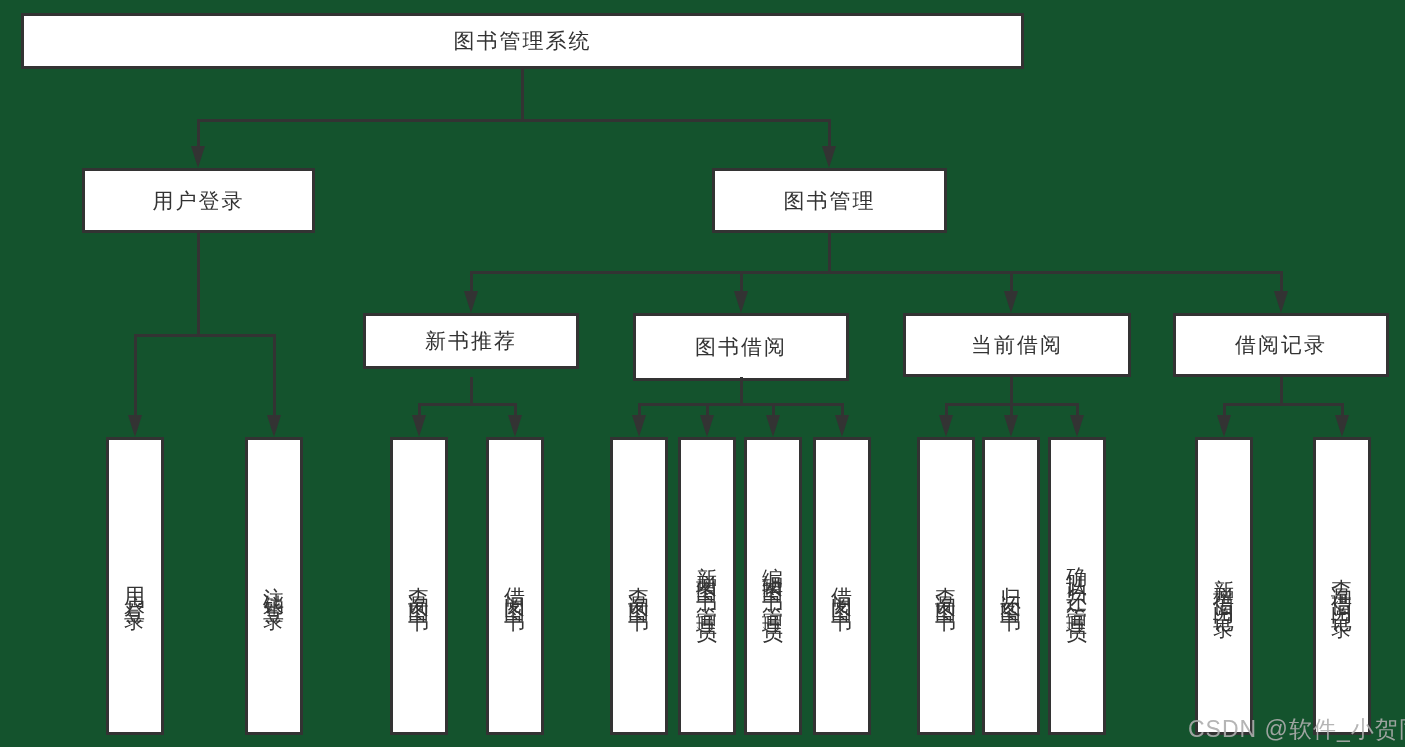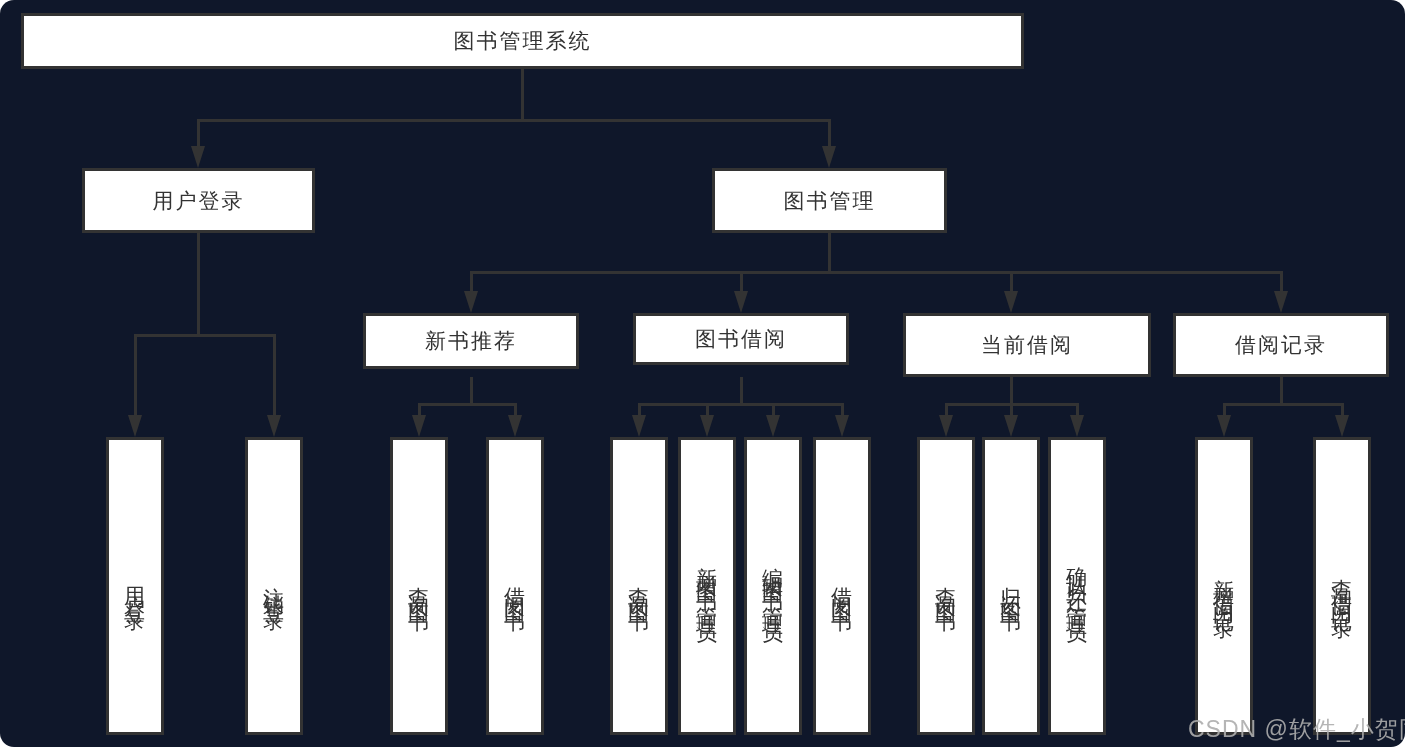--- a/index.html
+++ b/index.html
@@ -5,23 +5,22 @@
   html, body {
     margin: 0;
     padding: 0;
     background: #ffffff;
     font-family: "Liberation Sans", "DejaVu Sans", sans-serif;
   }
   .canvas {
     position: relative;
     width: 1405px;
     height: 747px;
-    background: #0f172a;
+    background: #14532d;
     overflow: hidden;
-    border-radius: 14px;
   }
   .box {
     position: absolute;
     border: 3px solid #333333;
     background: #ffffff;
     display: flex;
     align-items: center;
     justify-content: center;
     box-sizing: border-box;
     color: #333333;
@@ -105,24 +104,24 @@
   <div class="vline" style="left:740px;top:271px;height:22px;"></div>
   <div class="arrow" style="left:734px;top:291px;"></div>
   <div class="vline" style="left:1010px;top:271px;height:22px;"></div>
   <div class="arrow" style="left:1004px;top:291px;"></div>
   <div class="vline" style="left:1280px;top:271px;height:22px;"></div>
   <div class="arrow" style="left:1274px;top:291px;"></div>
 
   <div class="box" style="left:363px;top:313px;width:216px;height:56px;">
     <span>新书推荐</span>
   </div>
-  <div class="box" style="left:633px;top:313px;width:216px;height:52px;text-align:center;">
+  <div class="box" style="left:633px;top:313px;width:216px;height:68px;text-align:center;">
     <span>图书借阅</span>
   </div>
-  <div class="box" style="left:903px;top:313px;width:248px;height:64px;">
+  <div class="box" style="left:903px;top:313px;width:228px;height:64px;">
     <span>当前借阅</span>
   </div>
   <div class="box" style="left:1173px;top:313px;width:216px;height:64px;">
     <span>借阅记录</span>
   </div>
 
   <div class="vline" style="left:470px;top:377px;height:29px;"></div>
   <div class="hline" style="left:418px;top:403px;width:99px;"></div>
   <div class="vline" style="left:418px;top:403px;height:14px;"></div>
   <div class="arrow" style="left:412px;top:415px;"></div>

